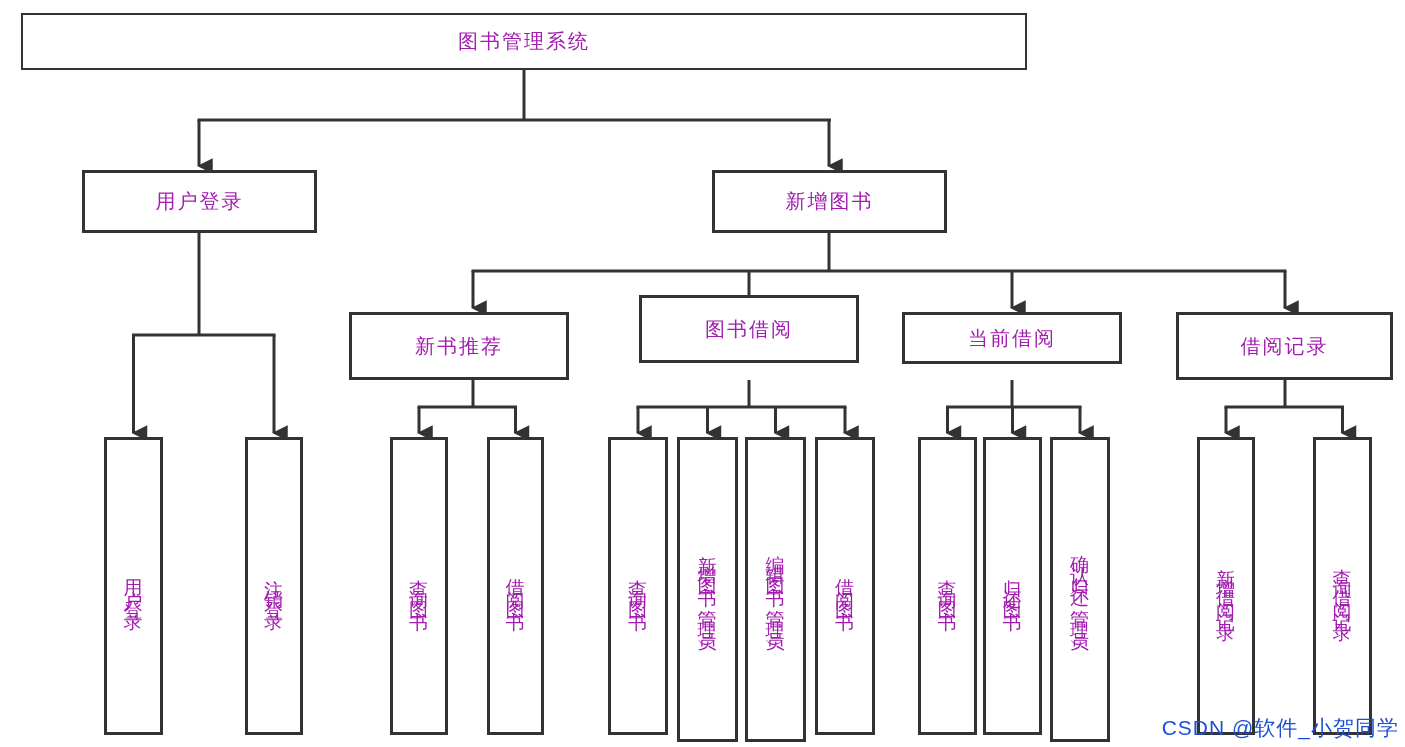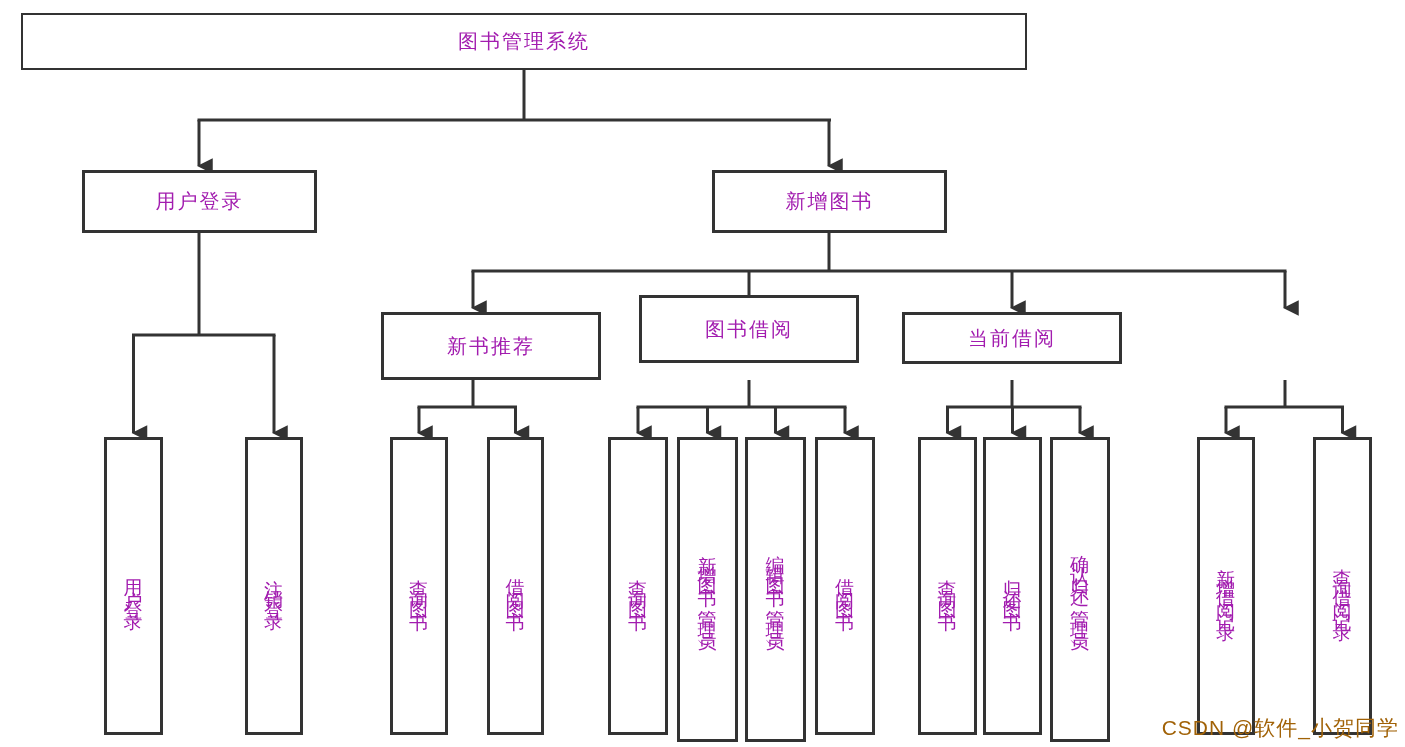--- a/index.html
+++ b/index.html
@@ -8,21 +8,21 @@
   .stage{position:relative;width:1405px;height:747px;background:#ffffff;}
   .wires{position:absolute;left:0;top:0;width:1405px;height:747px;}
   .box{position:absolute;box-sizing:border-box;background:#ffffff;
        border:3px solid #333333;color:#a21caf;
        display:flex;align-items:center;justify-content:center;}
   .h{font-size:20px;letter-spacing:2px;white-space:nowrap;}
   .root{border-width:2px;}
   .v span{writing-mode:vertical-rl;text-orientation:mixed;
           font-size:19px;letter-spacing:11px;line-height:1;}
   .watermark{position:absolute;right:6px;top:714px;font-size:21px;
-             color:#a16207;letter-spacing:1px;white-space:nowrap;z-index:5;}
+             color:#1d4ed8;letter-spacing:1px;white-space:nowrap;z-index:5;}
 </style>
 </head>
 <body>
 
 <div class="stage">
 
   <svg class="wires" viewBox="0 0 1405 747" xmlns="http://www.w3.org/2000/svg" fill="none" stroke="#333333" stroke-width="3">
     <defs>
       <marker id="arw" viewBox="0 0 10 10" refX="5" refY="8.8" markerWidth="5.2" markerHeight="6.8" orient="auto">
         <path d="M0 0 L10 0 L5 10 Z" fill="#333333" stroke="none"></path>
@@ -88,28 +88,31 @@
     <span>图书管理系统</span>
   </div>
 
   <div class="box h" style="left:82px;top:170px;width:235px;height:63px;">
     <span>用户登录</span>
   </div>
   <div class="box h" style="left:712px;top:170px;width:235px;height:63px;">
     <span>新增图书</span>
   </div>
 
-  <div class="box h" style="left:381px;top:312px;width:220px;height:68px;text-align:right;">
+  <div class="box h" style="left:349px;top:312px;width:220px;height:68px;text-align:right;">
     <span>新书推荐</span>
   </div>
   <div class="box h" style="left:639px;top:295px;width:220px;height:68px;">
     <span>图书借阅</span>
   </div>
   <div class="box h" style="left:902px;top:312px;width:220px;height:52px;">
     <span>当前借阅</span>
+  </div>
+  <div class="box h" style="left:1176px;top:312px;width:217px;height:68px;">
+    <span>借阅记录</span>
   </div>
 
   <div class="box v" style="left:104px;top:437px;width:59px;height:298px;">
     <span>用户登录</span>
   </div>
   <div class="box v" style="left:245px;top:437px;width:58px;height:298px;">
     <span>注销登录</span>
   </div>
 
   <div class="box v" style="left:390px;top:437px;width:58px;height:298px;">

